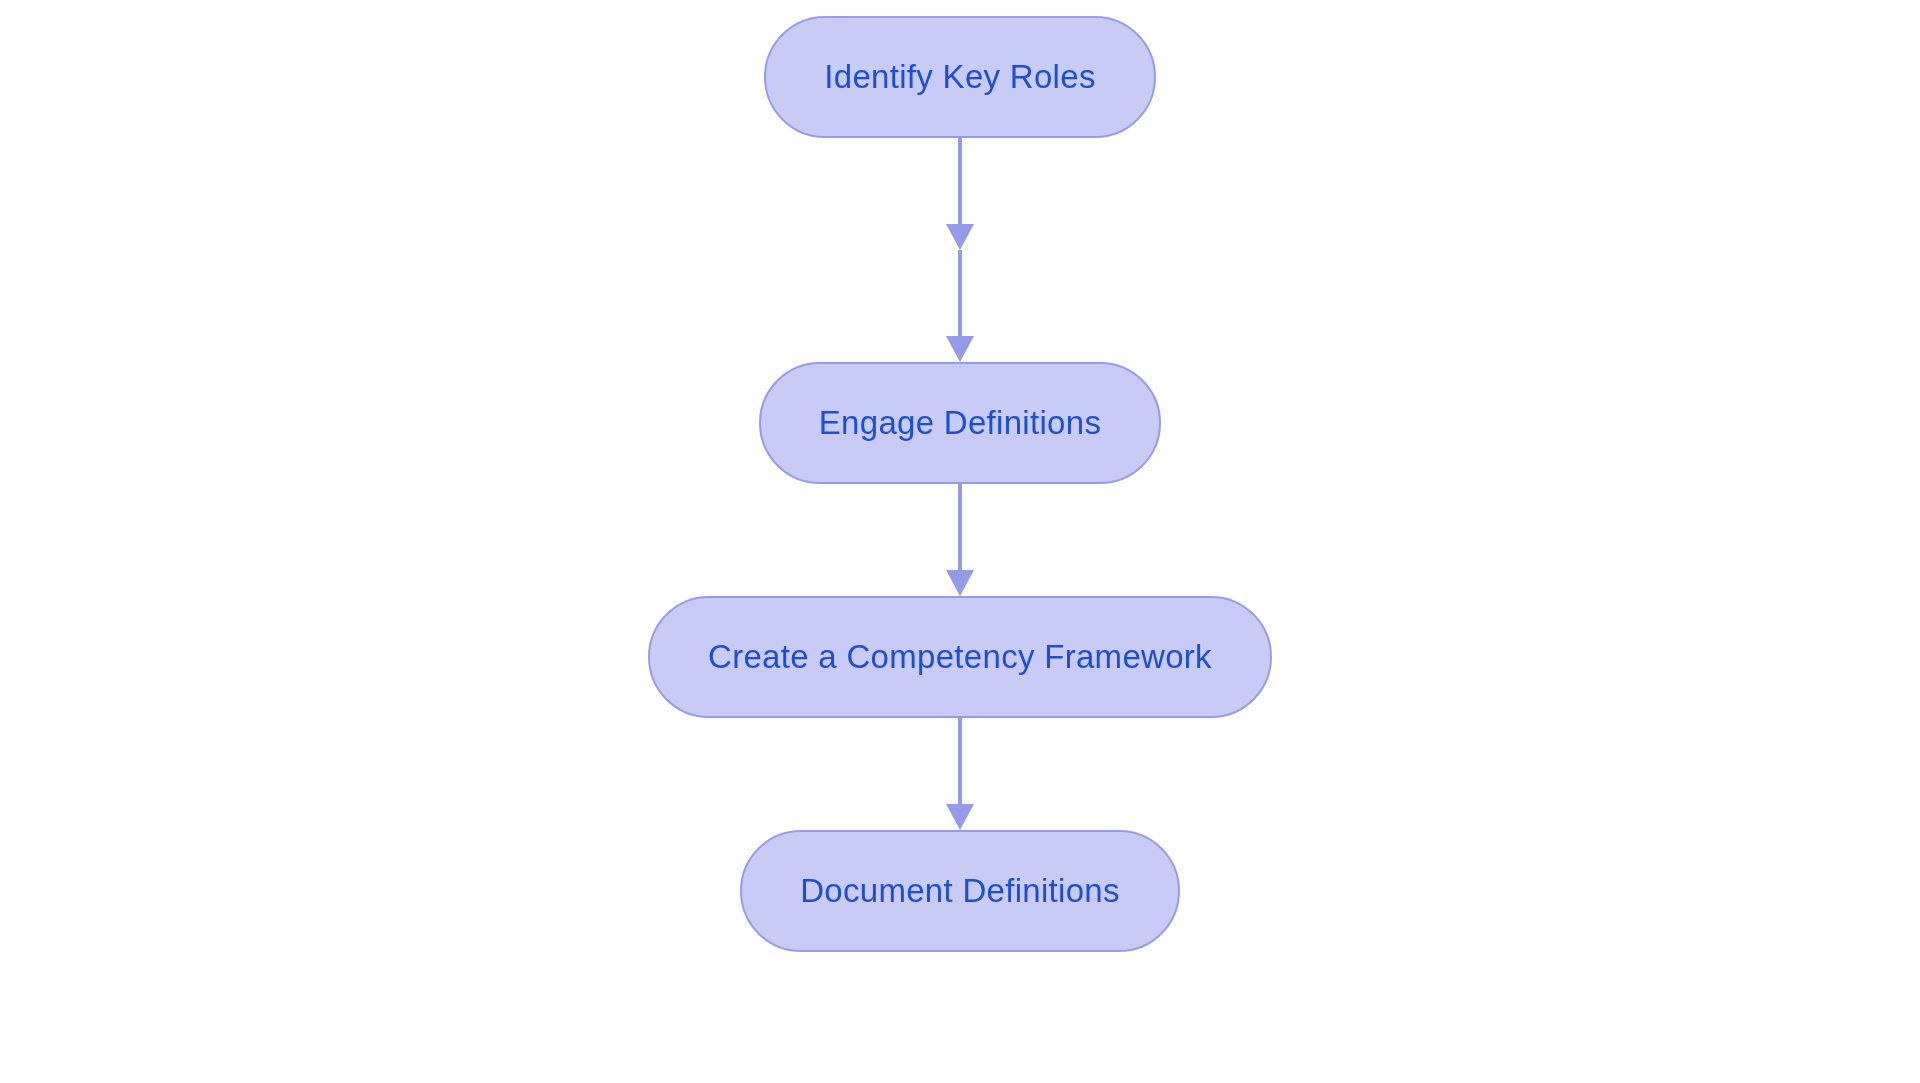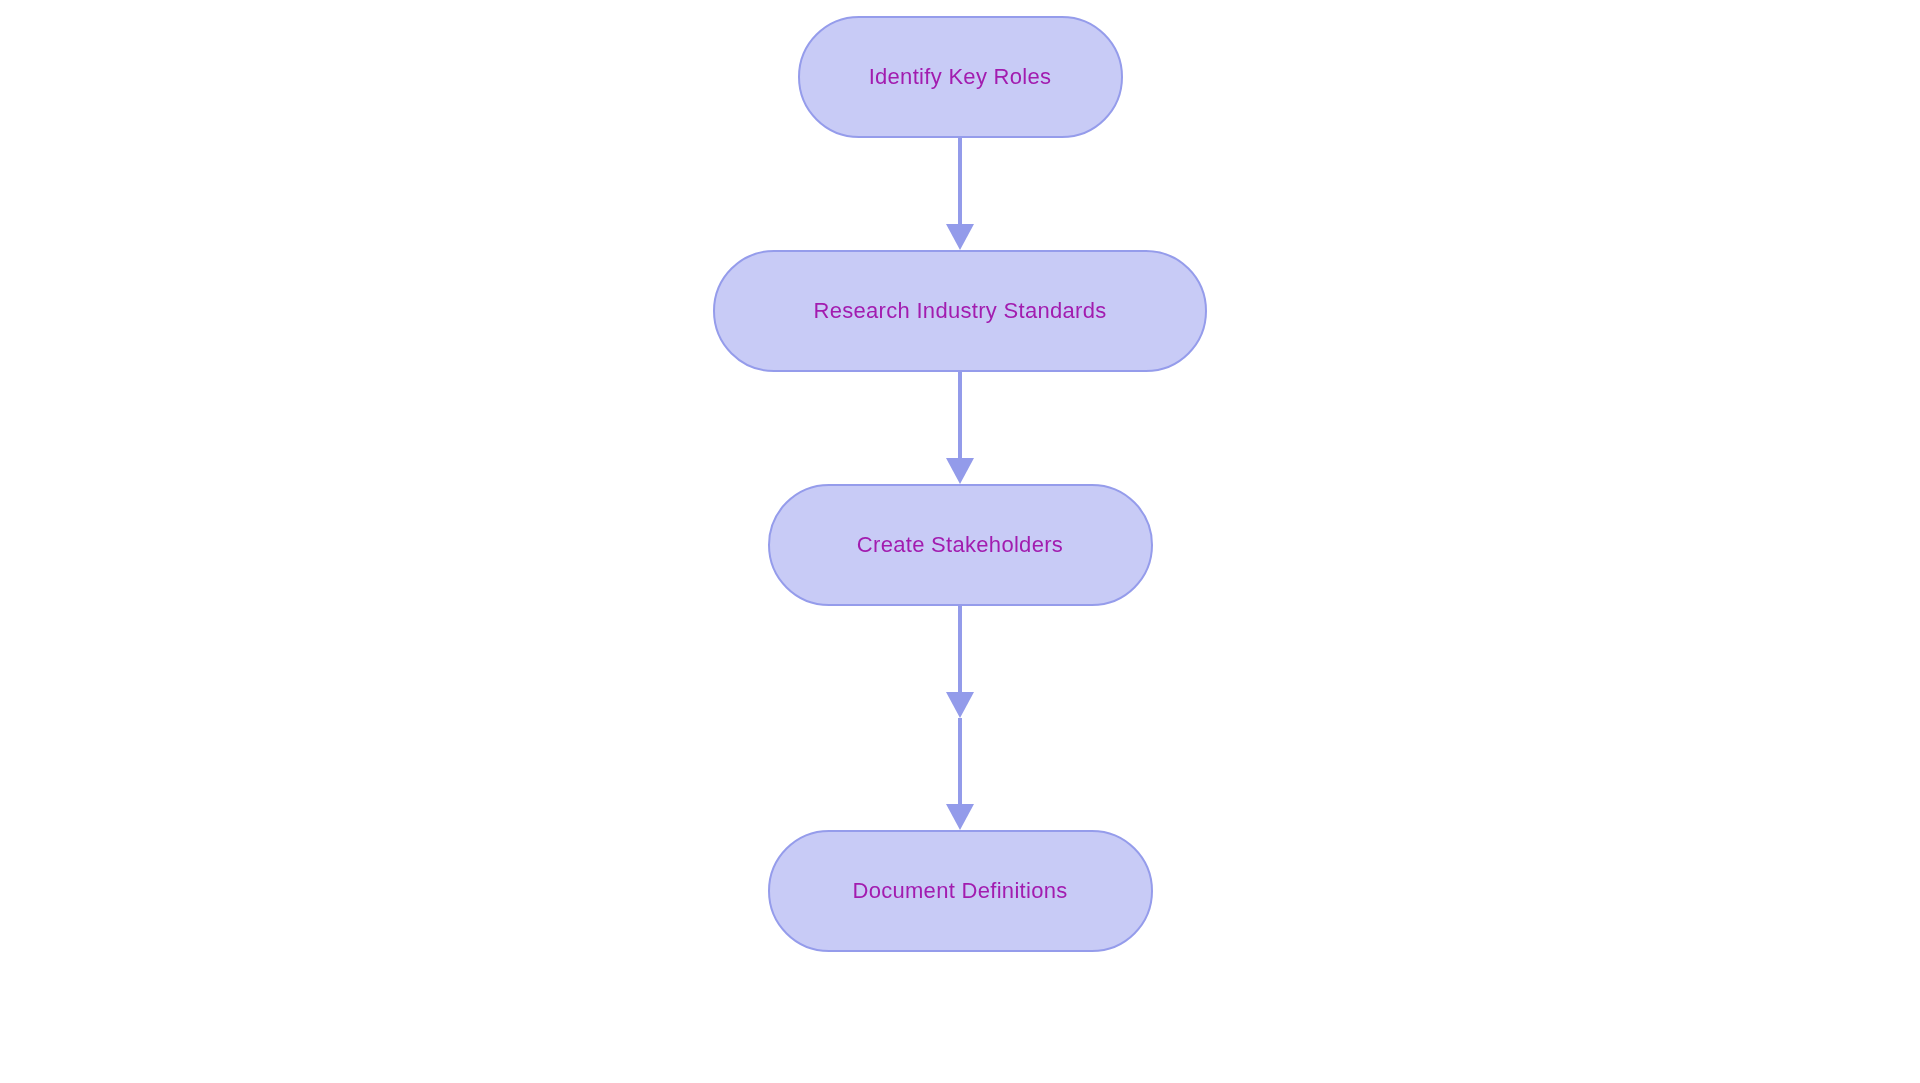--- a/index.html
+++ b/index.html
@@ -26,22 +26,22 @@
     border-radius: 70px;
     background: #c8cbf6;
     border: 2px solid #959ceb;
     display: flex;
     align-items: center;
     justify-content: center;
     padding: 0 58px;
     flex: 0 0 auto;
   }
   .flow-node .node-label {
-    color: #a21caf;
-    font-size: 22px;
+    color: #1d4ed8;
+    font-size: 33px;
     font-weight: 500;
     letter-spacing: 0.3px;
     white-space: nowrap;
   }
   .node-w-1 { min-width: 325px; }
   .node-w-2 { min-width: 494px; }
   .node-w-3 { min-width: 385px; }
   .node-w-4 { min-width: 560px; }
   .node-w-5 { min-width: 385px; text-align: center; }
   .flow-arrow {
@@ -72,38 +72,38 @@
 
   <div class="flow-node node-w-1">
     <span class="node-label">Identify Key Roles</span>
   </div>
 
   <div class="flow-arrow">
     <div class="arrow-shaft"></div>
     <div class="arrow-head"></div>
   </div>
 
-  <div class="flow-node node-w-2">
-    <span class="node-label">Research Industry Standards</span>
+
+  <div class="flow-arrow">
+    <div class="arrow-shaft"></div>
+    <div class="arrow-head"></div>
+  </div>
+
+  <div class="flow-node node-w-3">
+    <span class="node-label">Engage Definitions</span>
   </div>
 
   <div class="flow-arrow">
     <div class="arrow-shaft"></div>
     <div class="arrow-head"></div>
   </div>
 
-  <div class="flow-node node-w-3">
-    <span class="node-label">Create Stakeholders</span>
+  <div class="flow-node node-w-4">
+    <span class="node-label">Create a Competency Framework</span>
   </div>
-
-  <div class="flow-arrow">
-    <div class="arrow-shaft"></div>
-    <div class="arrow-head"></div>
-  </div>
-
 
   <div class="flow-arrow">
     <div class="arrow-shaft"></div>
     <div class="arrow-head"></div>
   </div>
 
   <div class="flow-node node-w-5">
     <span class="node-label">Document Definitions</span>
   </div>
 

